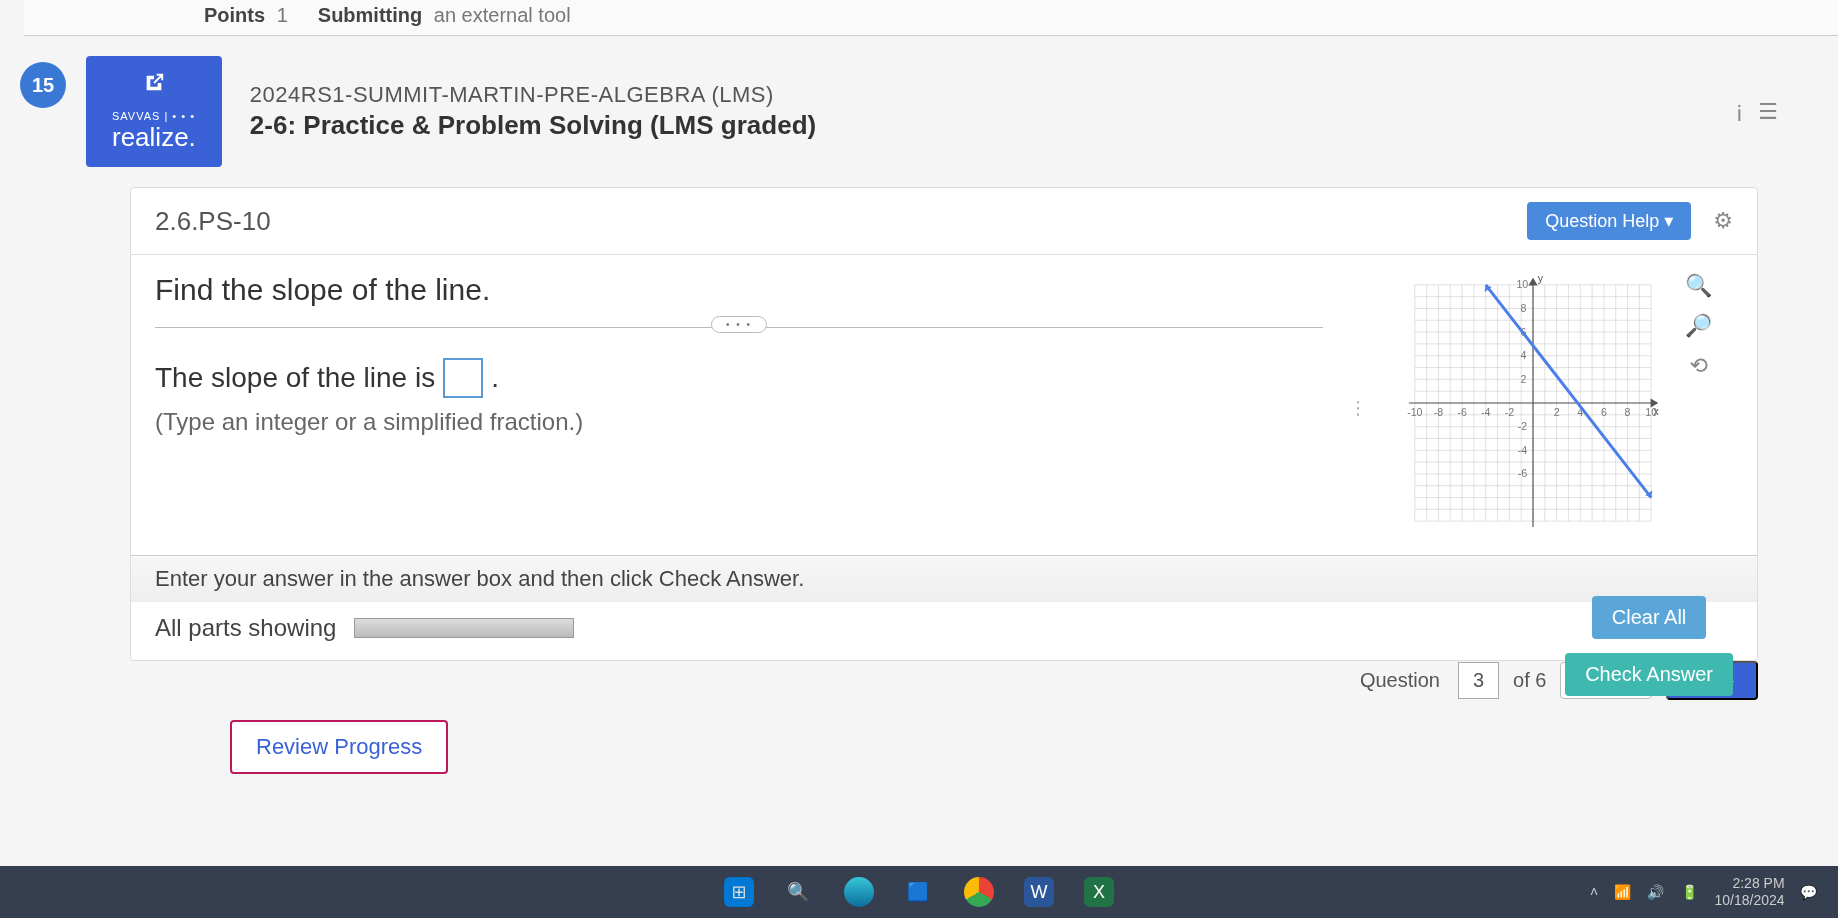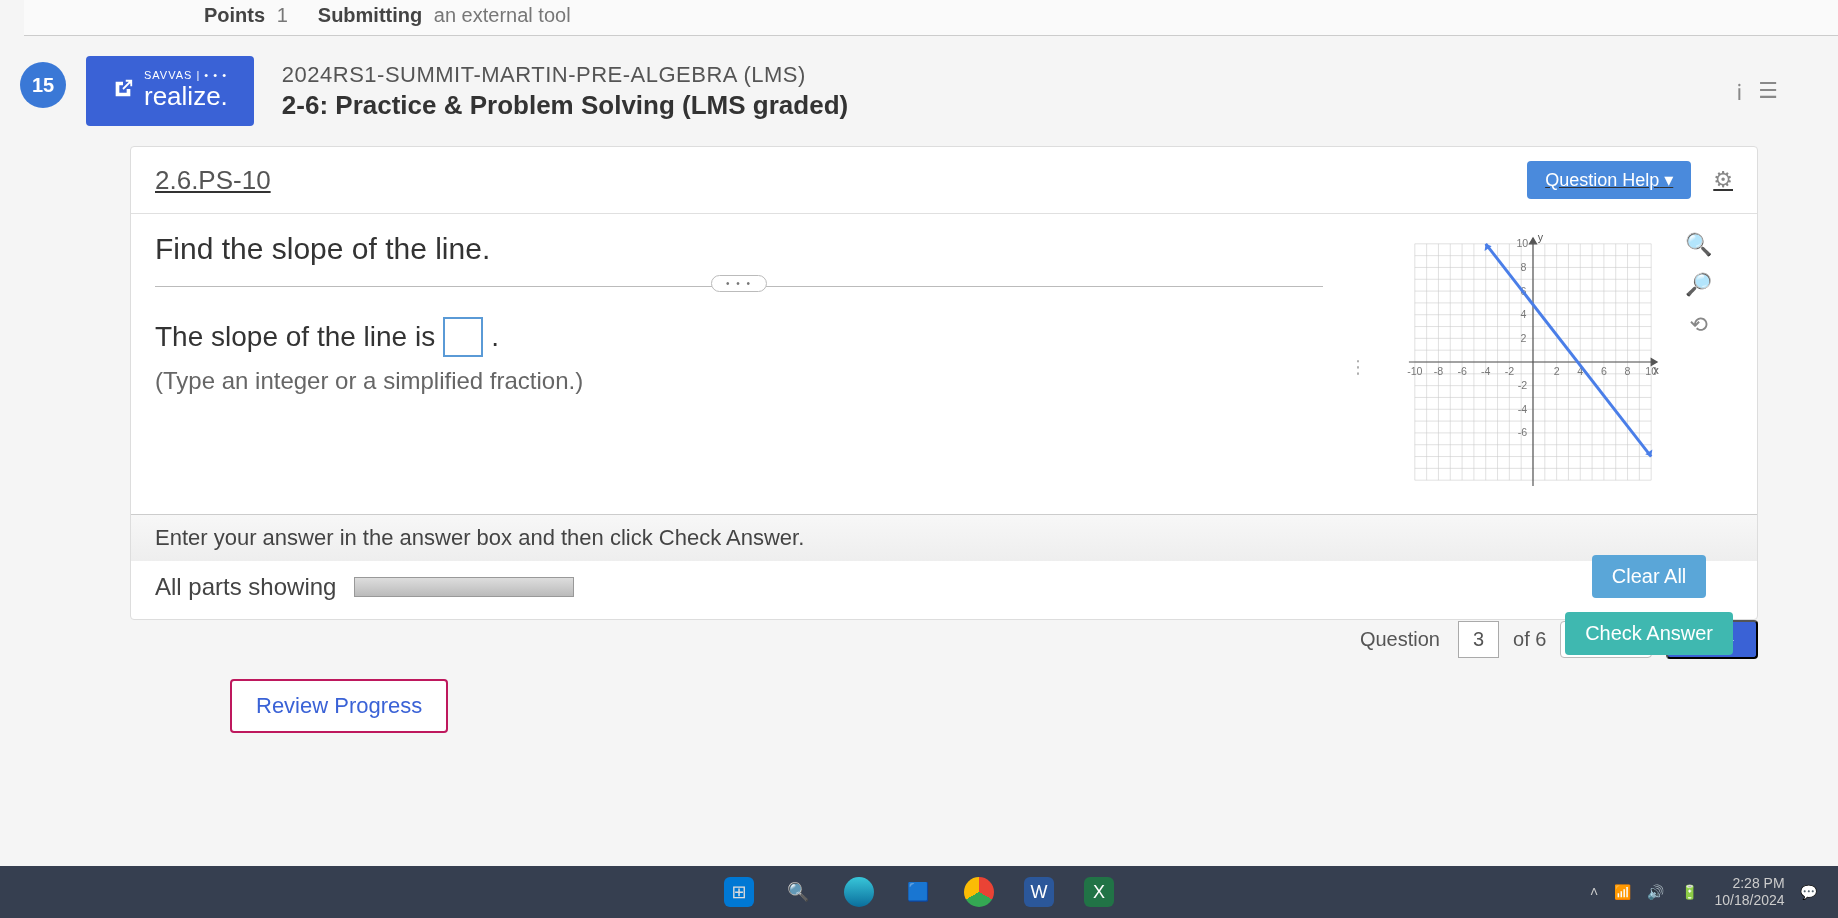--- a/index.html
+++ b/index.html
@@ -51,20 +51,21 @@
   .realize-btn {
     background: #3a62d6;
     color: #fff;
     padding: 14px 26px;
     border-radius: 4px;
     font-size: 26px;
     display: flex;
     align-items: center;
     gap: 10px;
     cursor: pointer;
+    flex-direction: column;
   }
   .realize-btn .brand-top { font-size: 11px; letter-spacing: 1px; display:block; line-height:1; }
   .realize-btn .brand-main { font-weight: 500; }
   .course-titles { flex: 1; }
   .course-line1 { font-size: 22px; color: #555; letter-spacing: 0.5px; }
   .course-line2 { font-size: 26px; font-weight: 600; color: #333; margin-top: 2px; }
   .header-icons { display:flex; gap:16px; color:#888; font-size:22px; align-items:center; }
 
   .content-card {
     margin: 20px 80px 0 130px;
@@ -72,21 +73,20 @@
     border: 1px solid #ddd;
     border-radius: 4px;
     position: relative;
   }
   .card-header {
     display: flex;
     justify-content: space-between;
     align-items: center;
     padding: 14px 24px;
     border-bottom: 1px solid #e0e0e0;
-    text-decoration: underline;
   }
   .q-code { font-size: 26px; color: #555; }
   .q-help-btn {
     background: #4a8adc;
     color: #fff;
     border-radius: 4px;
     padding: 8px 18px;
     font-size: 18px;
     margin-right: 10px;
   }

